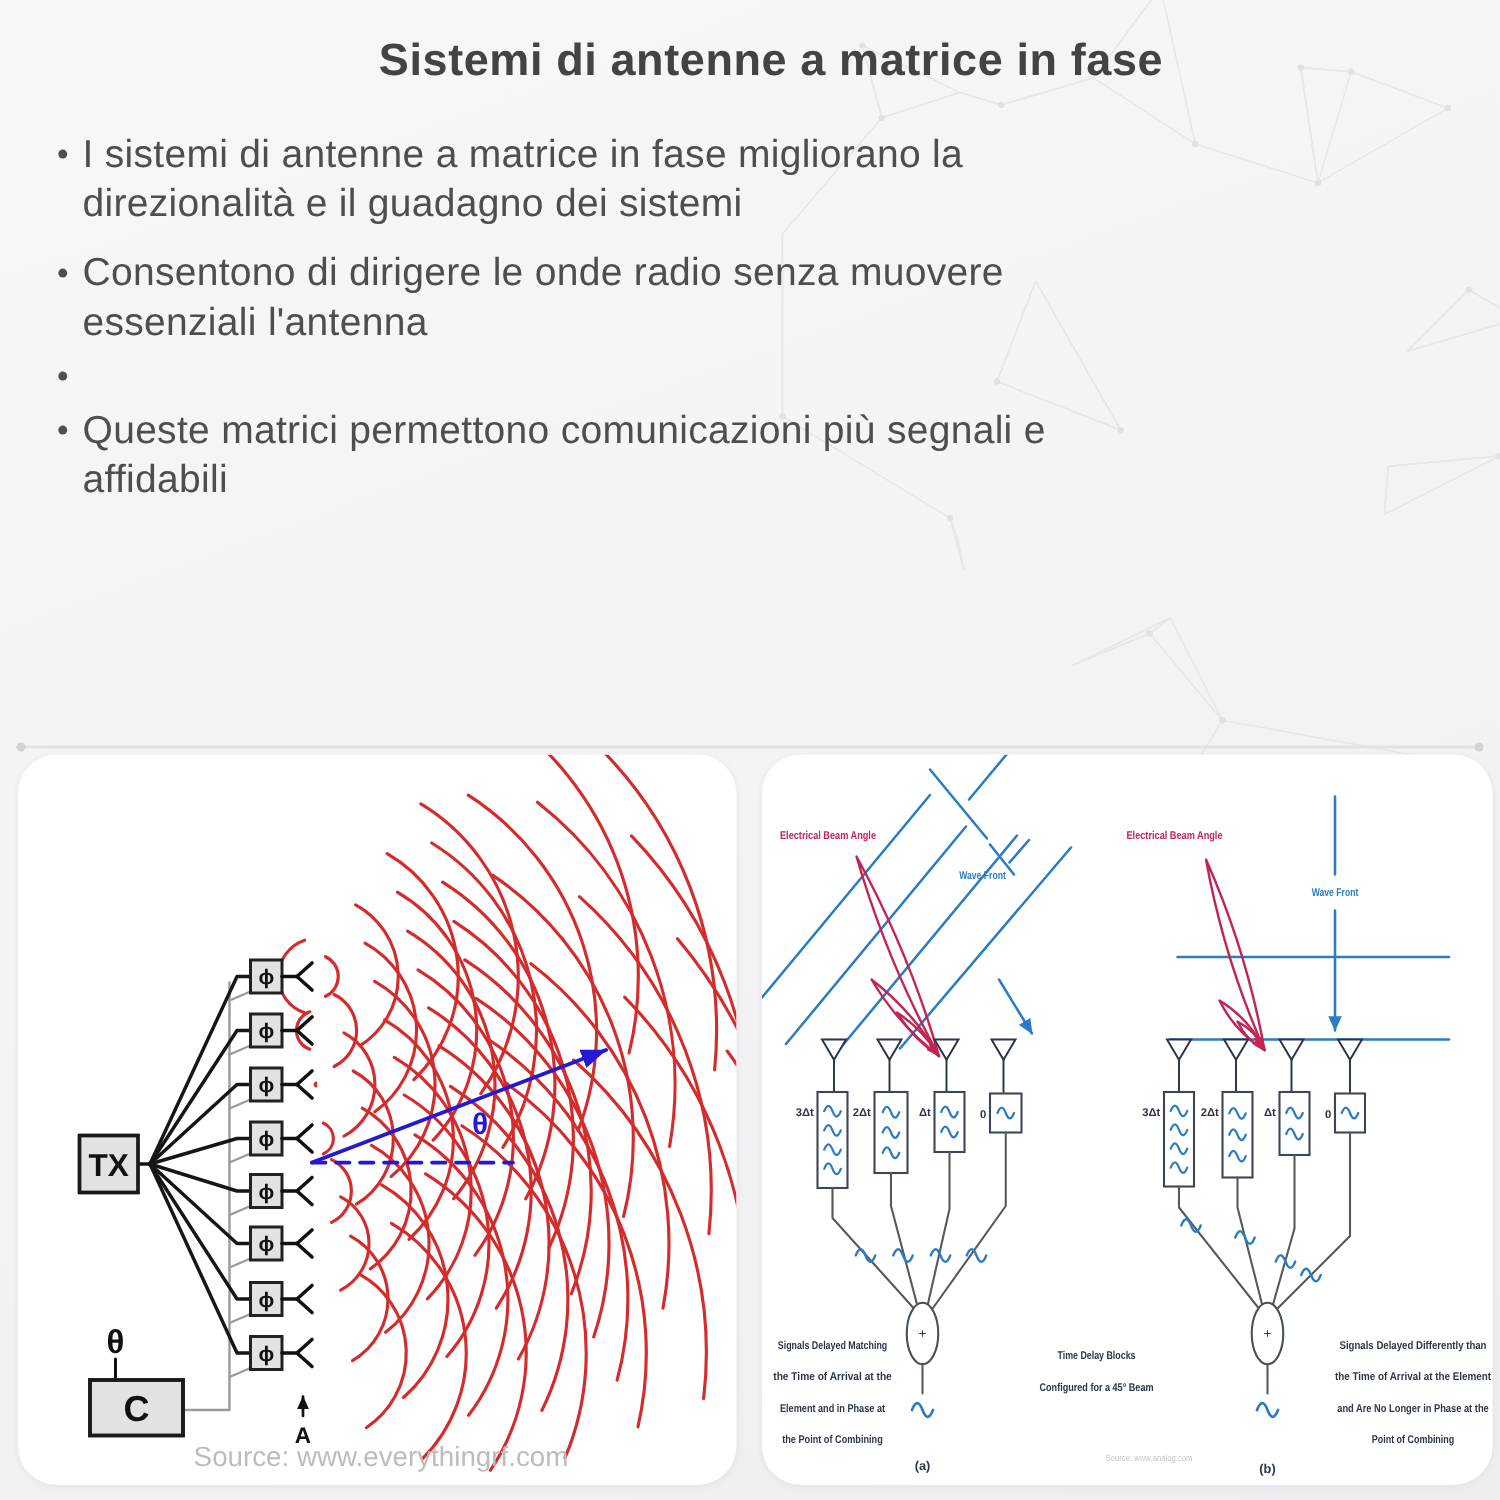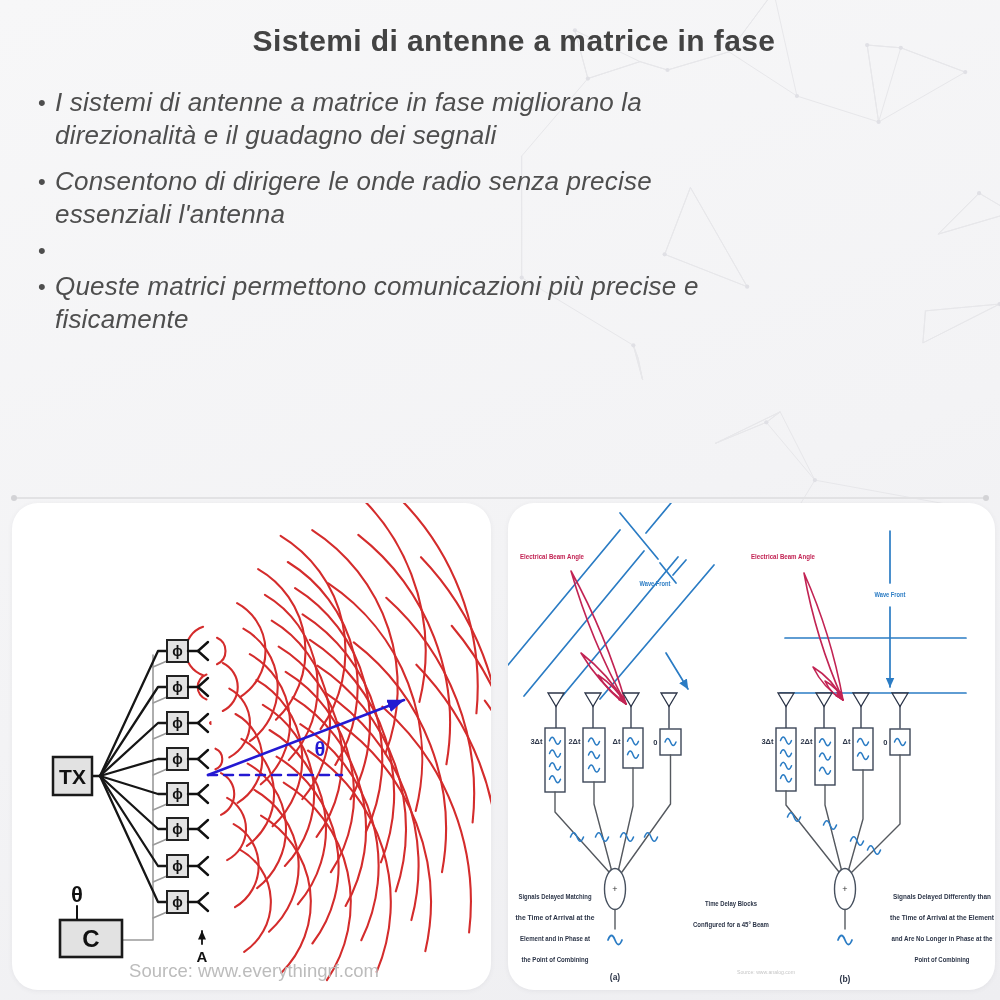--- a/index.html
+++ b/index.html
@@ -15,21 +15,21 @@
     text-align:center;font-size:30px;font-weight:600;letter-spacing:.4px;color:#434343;padding-left:28px;
   }
   .bullets{
     position:absolute;top:86px;left:38px;width:880px;z-index:2;
     list-style:none;margin:0;padding:0;
     font-size:26px;font-weight:500;color:#4e4e4e;line-height:33px;letter-spacing:.2px;
   }
   .bullets li{display:flex;margin:0 0 3px 0;}
   .bullets li:nth-child(1){margin-bottom:13px;}
   .bullet-dot{flex:0 0 17px;font-size:22px;line-height:33px;}
-  .bullet-text span{display:block;font-style:italic;}
+  .bullet-text span{display:block;}
   .divider{
     position:absolute;top:497px;left:13px;width:974px;height:2px;background:#e2e2e4;z-index:1;
   }
   .divider::before,.divider::after{
     content:"";position:absolute;top:-2px;width:6px;height:6px;border-radius:3px;background:#d3d3d6;
   }
   .divider::before{left:-2px;} .divider::after{right:-2px;}
   .card{
     position:absolute;top:503px;height:487px;background:#fff;border-radius:26px;
     box-shadow:0 1px 5px rgba(70,70,85,.07);overflow:hidden;z-index:2;
@@ -135,38 +135,38 @@
       <circle cx="820.4253310525908" cy="688.5390008932627" r="2.1" fill="#e0e0e5"></circle>
     </svg>
 
   <h1 class="page-title">Sistemi di antenne a matrice in fase</h1>
 
   <ul class="bullets">
     <li>
       <span class="bullet-dot">•</span>
       <span class="bullet-text">
           <span>I sistemi di antenne a matrice in fase migliorano la</span>
-          <span>direzionalità e il guadagno dei segnali</span>
+          <span>direzionalità e il guadagno dei sistemi</span>
         </span>
     </li>
     <li>
       <span class="bullet-dot">•</span>
       <span class="bullet-text">
-          <span>Consentono di dirigere le onde radio senza precise</span>
+          <span>Consentono di dirigere le onde radio senza muovere</span>
           <span>essenziali l'antenna</span>
         </span>
     </li>
     <li>
       <span class="bullet-dot">•</span>
     </li>
     <li>
       <span class="bullet-dot">•</span>
       <span class="bullet-text">
-          <span>Queste matrici permettono comunicazioni più precise e</span>
-          <span>fisicamente</span>
+          <span>Queste matrici permettono comunicazioni più segnali e</span>
+          <span>affidabili</span>
         </span>
     </li>
   </ul>
 
   <div class="divider"></div>
 
   <div class="card" id="card-left">
     <svg id="leftSvg" width="479" height="487" viewBox="0 0 479 487">
         <defs>
           <marker id="mBlueBig" markerUnits="userSpaceOnUse" markerWidth="17" markerHeight="13" refX="16.5" refY="6.5" orient="auto">

